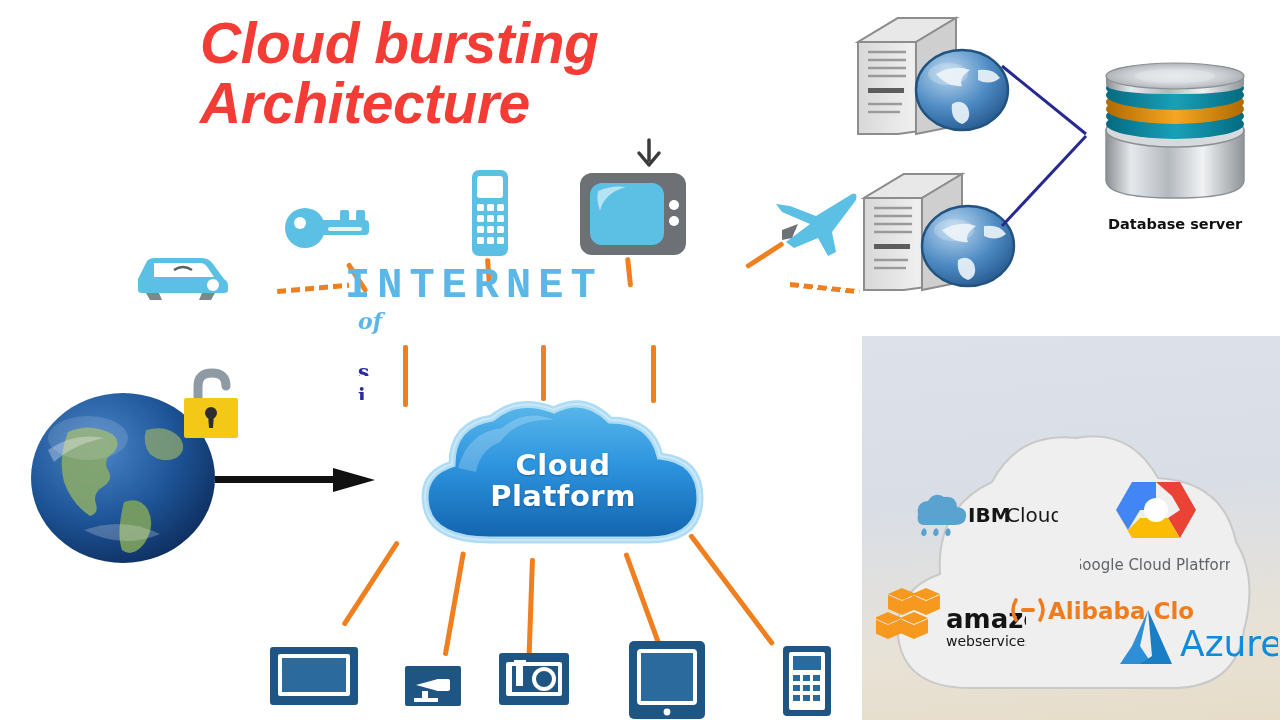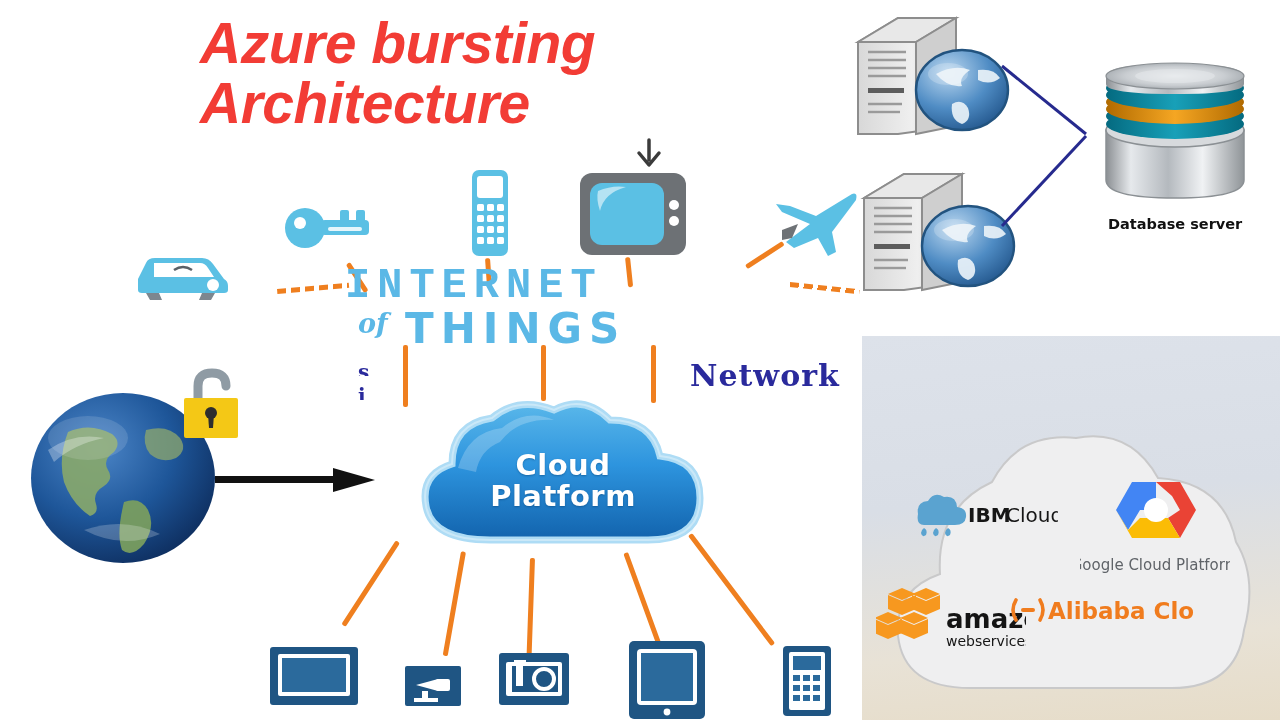--- a/index.html
+++ b/index.html
@@ -18,21 +18,21 @@
   
   .iot-internet{
     position:absolute;left:345px;top:262px;
     font-family:Liberation Mono, monospace;
     font-size:42px;font-weight:bold;color:#5bb8e6;
     letter-spacing:7px;
   }
   .iot-of{
     position:absolute;left:358px;top:308px;
     font-family:"DejaVu Serif",serif;
-    font-size:27px;font-style:italic;font-weight:bold;color:#5bb8e6;
+    font-size:22px;font-style:italic;font-weight:bold;color:#5bb8e6;
   }
   .iot-things{
     position:absolute;left:405px;top:304px;
     font-family:"DejaVu Sans",sans-serif;
     font-size:42px;font-weight:bold;color:#5bb8e6;
     letter-spacing:7px;
   }
   .network-word{
     position:absolute;left:690px;top:358px;
     font-family:"DejaVu Serif",serif;
@@ -95,21 +95,21 @@
   }
   .tcp-cloud{position:absolute;left:24px;top:76px;width:376px;height:292px;}
   .logo{position:absolute;}
 </style>
 </head>
 <body>
 
 <div id="stage">
 
   <div class="title">
-    <span>Azure bursting</span>
+    <span>Cloud bursting</span>
     <span class="l2">Architecture</span>
   </div>
 
   <div class="lb" style="left:128px;top:243px;">
     <svg width="110" height="60" viewBox="0 0 110 60">
       <path d="M10 36 L18 20 Q20 15 27 15 L74 15 Q81 15 85 21 L96 36 Q100 38 100 43 L100 47 Q100 50 96 50 L14 50 Q10 50 10 47 Z" fill="#5bc0e4"></path>
       <path d="M26 20 L72 20 Q77 20 80 25 L86 34 L26 34 Z" fill="#ffffff"></path>
       <circle cx="85" cy="42" r="6" fill="#ffffff"></circle>
       <path d="M46 27 q9 -6 18 0" stroke="#5a6066" stroke-width="2.5" fill="none"></path>
       <path d="M18 50 l4 7 h12 l-3 -7 z M74 50 l-3 7 h12 l4 -7 z" fill="#7d878f"></path>
@@ -173,22 +173,20 @@
 
   <div class="odash" style="left:277px;top:289px;width:72px;transform:rotate(-5deg);"></div>
   <div class="oline" style="left:350px;top:262px;width:34px;height:5px;transform:rotate(57deg);"></div>
   <div class="oline" style="left:490px;top:258px;width:30px;height:5px;transform:rotate(86deg);"></div>
   <div class="oline" style="left:630px;top:257px;width:30px;height:5px;transform:rotate(84deg);"></div>
   <div class="oline" style="left:745px;top:265px;width:44px;height:5px;transform:rotate(-33deg);"></div>
   <div class="odash" style="left:790px;top:282px;width:70px;transform:rotate(6deg);"></div>
 
   <div class="iot-internet">INTERNET</div>
   <div class="iot-of">of</div>
-  <div class="iot-things">THINGS</div>
-  <div class="network-word">Network</div>
   <div class="frag" style="left:358px;top:360px;">s</div>
   <div class="frag" style="left:358px;top:384px;">i</div>
 
   <div class="oline" style="left:408px;top:345px;width:62px;height:5px;transform:rotate(90deg);"></div>
   <div class="oline" style="left:546px;top:345px;width:56px;height:5px;transform:rotate(90deg);"></div>
   <div class="oline" style="left:656px;top:345px;width:58px;height:5px;transform:rotate(90deg);"></div>
 
   <div class="earth">
     <svg width="190" height="175" viewBox="0 0 190 175">
       <defs>
@@ -519,15 +517,22 @@
       <svg width="190" height="38" viewBox="0 0 190 38">
         <g fill="none" stroke="#f07c1e" stroke-width="3.6" stroke-linecap="round">
           <path d="M12 8 q-6 10 0 20"></path>
             <path d="M36 8 q6 10 0 20"></path>
         </g>
         <rect x="17" y="16" width="14" height="4" rx="2" fill="#f07c1e"></rect>
         <text x="44" y="27" font-family="DejaVu Sans, sans-serif" font-size="23" font-weight="bold" fill="#f07c1e">Alibaba Cloud</text>
       </svg>
     </div>
 
+    <div class="logo" style="left:256px;top:270px;">
+      <svg width="160" height="66" viewBox="0 0 160 66">
+        <path d="M30 4 L14 40 L2 58 L34 58 L22 40 Z" fill="#2f8fd6"></path>
+        <path d="M30 4 L54 58 L22 58 L34 50 Z" fill="#1a7ec4"></path>
+        <text x="62" y="50" font-family="DejaVu Sans, sans-serif" font-size="36" fill="#0f8bd7">Azure</text>
+      </svg>
+    </div>
   </div>
 
 </div>
 
 </body></html>

